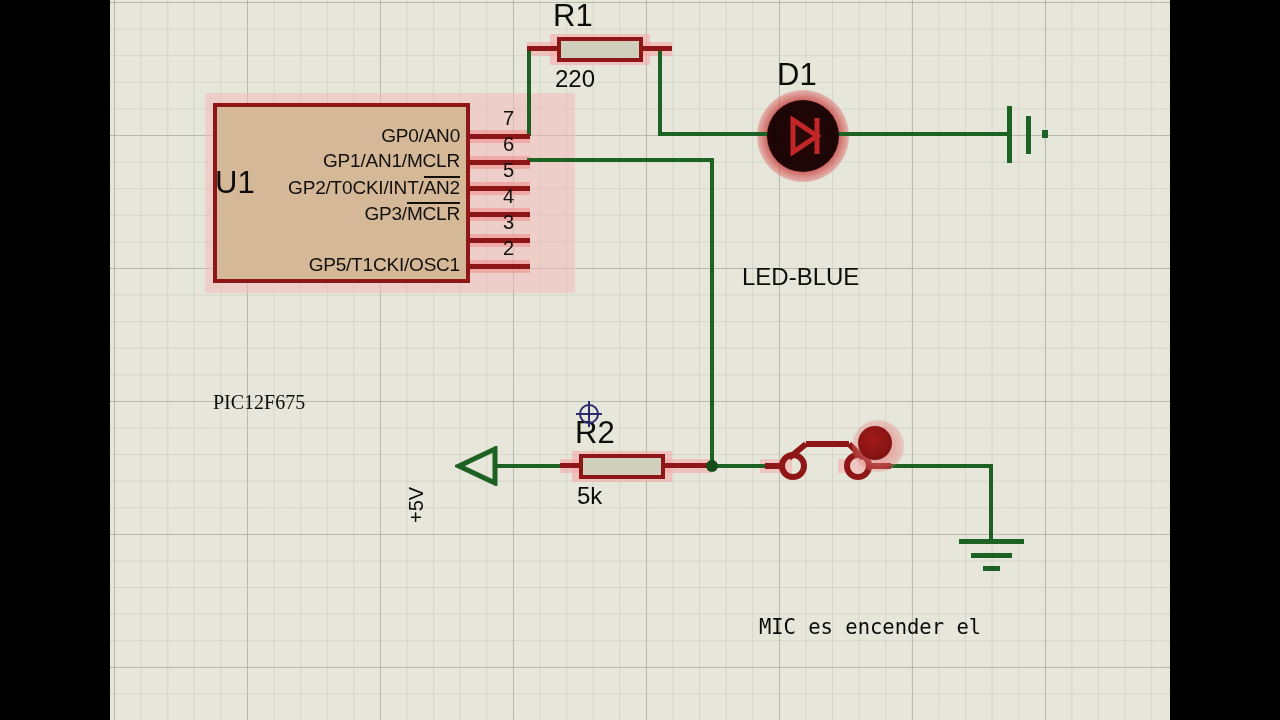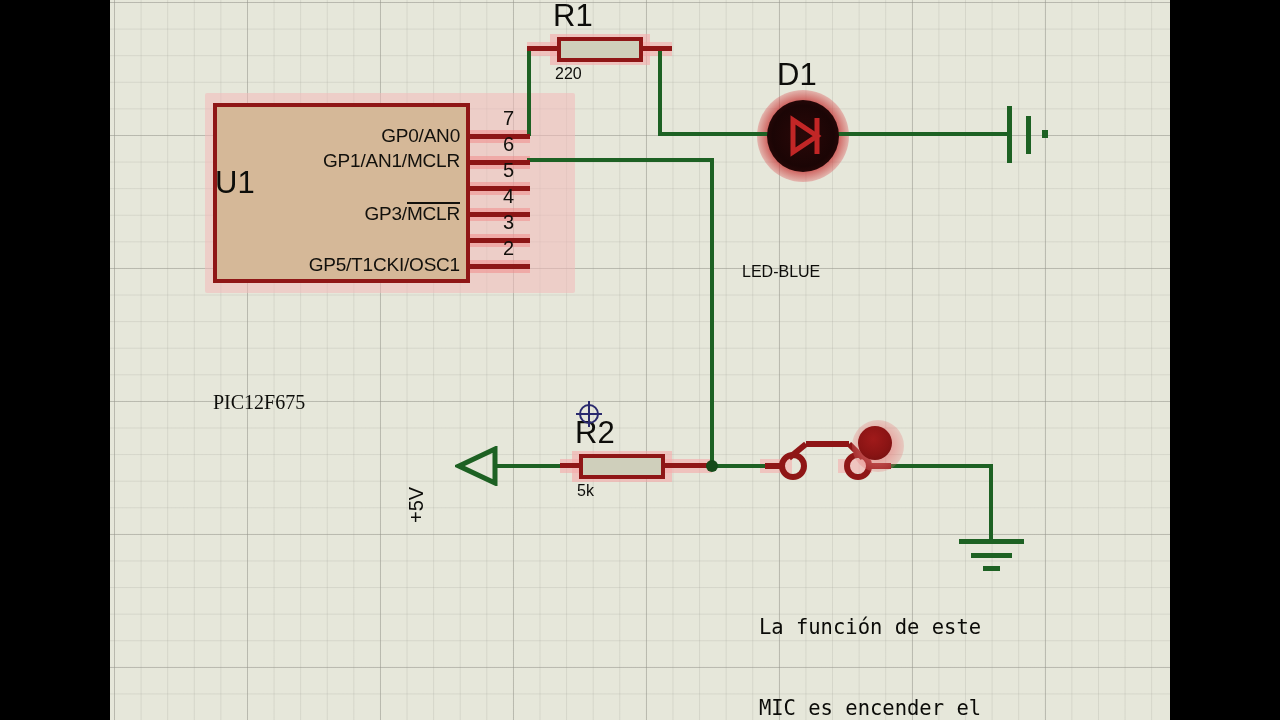--- a/index.html
+++ b/index.html
@@ -146,21 +146,21 @@
     position: absolute;
     color: #0d0d0a;
     font-family: "Liberation Sans", sans-serif;
     font-size: 31px;
     z-index: 12;
   }
   .val {
     position: absolute;
     color: #0d0d0a;
     font-family: "Liberation Sans", sans-serif;
-    font-size: 16px;
+    font-size: 24px;
     z-index: 12;
   }
 
   
   #led-glow {
     position: absolute;
     border-radius: 50%;
     background: radial-gradient(circle, rgba(195,40,40,0.75) 52%, rgba(235,150,150,0.35) 75%, rgba(235,170,170,0) 100%);
     z-index: 5;
   }
@@ -231,20 +231,23 @@
     <div id="ic-body" style="left:103px; top:103px; width:257px; height:180px;"></div>
 
     <div id="ic-ref" style="left:105px; top:165px;">U1</div>
     <div id="ic-val" style="left:103px; top:391px;">PIC12F675</div>
 
     <div class="ic-pinlabel" style="top:125px; right:710px;">
       <span>GP0/AN0</span>
     </div>
     <div class="ic-pinlabel" style="top:150px; right:710px;">
       <span>GP1/AN1/MCLR</span>
+    </div>
+    <div class="ic-pinlabel" style="top:176px; right:710px;">
+      <span>GP2/T0CKI/INT/</span><span class="ovl">AN2</span>
     </div>
     <div class="ic-pinlabel" style="top:202px; right:710px;">
       <span>GP3/</span><span class="ovl">MCLR</span>
     </div>
     <div class="ic-pinlabel" style="top:254px; right:710px;">
       <span>GP5/T1CKI/OSC1</span>
     </div>
 
     <div class="pinglow" style="left:358px; top:130px; width:62px;"></div>
     <div class="pinwire" style="left:358px; top:134px; width:62px;"></div>
@@ -333,21 +336,20 @@
     <div id="sw-indicator-glow" style="left:742px; top:420px; width:52px; height:52px;"></div>
     <div id="sw-indicator" style="left:748px; top:426px; width:34px; height:34px;"></div>
 
     <div class="wire wire-h" style="left:758px; top:464px; width:125px; height:4px;"></div>
     <div class="wire wire-v" style="left:879px; top:464px; width:4px; height:78px;"></div>
     <div class="sym-line" style="left:849px; top:539px; width:65px; height:5px;"></div>
     <div class="sym-line" style="left:861px; top:553px; width:41px; height:5px;"></div>
     <div class="sym-line" style="left:873px; top:566px; width:17px; height:5px;"></div>
 
     <div id="note" style="left:610px; top:560px; width:300px;">
-      <div>La función de este</div>
       <div>MIC es encender el</div>
       
       
     </div>
 
     <svg id="cursor" width="32" height="32" style="left:463px; top:398px;">
       <circle cx="16" cy="16" r="9" fill="none" stroke="#2a2a6e" stroke-width="2"></circle>
       <line x1="3" y1="16" x2="29" y2="16" stroke="#2a2a6e" stroke-width="2"></line>
       <line x1="16" y1="3" x2="16" y2="29" stroke="#2a2a6e" stroke-width="2"></line>
     </svg>

